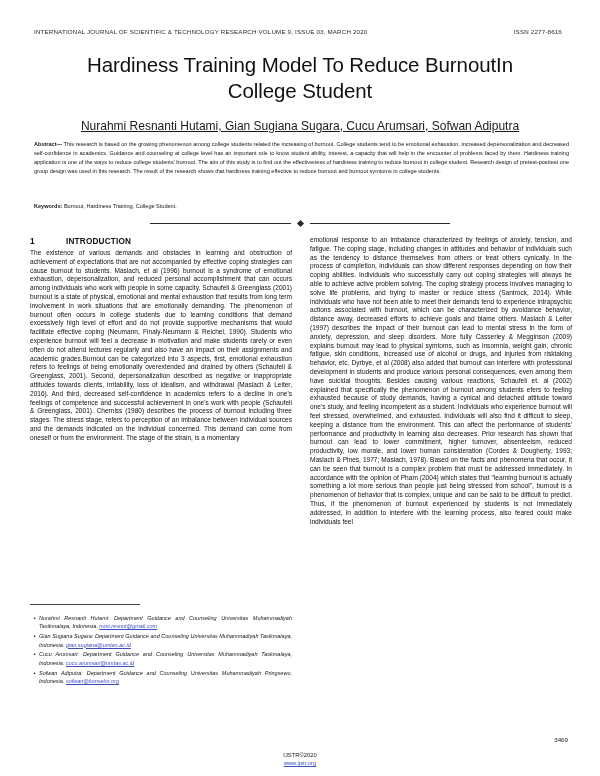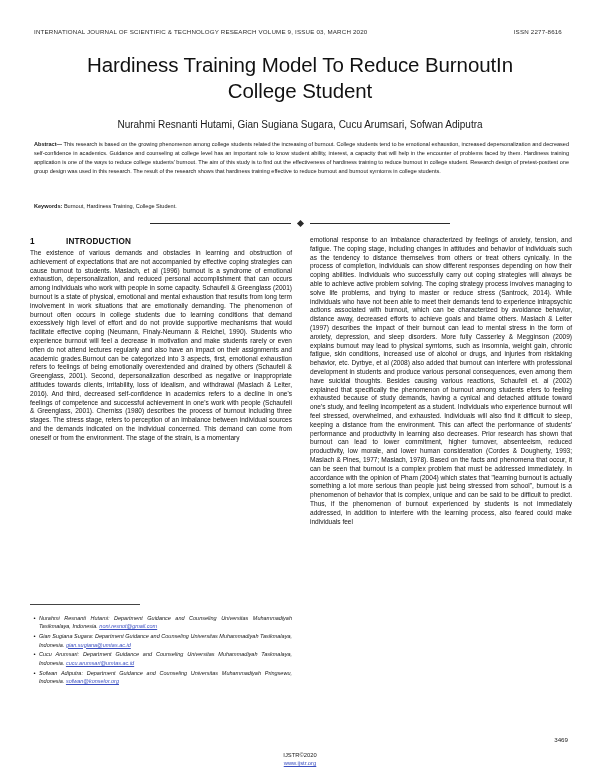--- a/index.html
+++ b/index.html
@@ -54,22 +54,23 @@
     letter-spacing: -0.1px;
   }
 
   
   .authors {
     position: absolute;
     top: 119px;
     left: 45px;
     right: 45px;
     text-align: center;
-    font-size: 10px;
-    color: #1a1a1a;
+    font-size: 12px;
+    color: #1a1a1a;
+    text-decoration: underline;
   }
 
   
   .abstract-block {
     position: absolute;
     top: 140px;
     left: 34px;
     width: 535px;
     font-size: 5.55px;
     line-height: 1.62;

